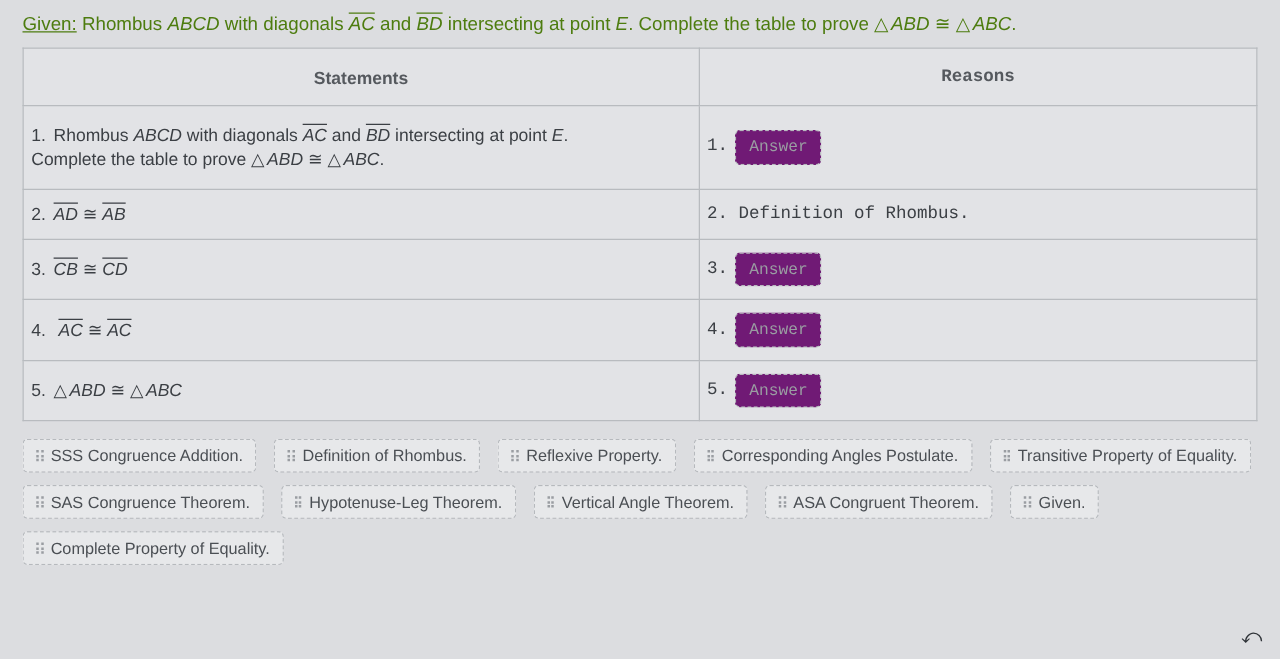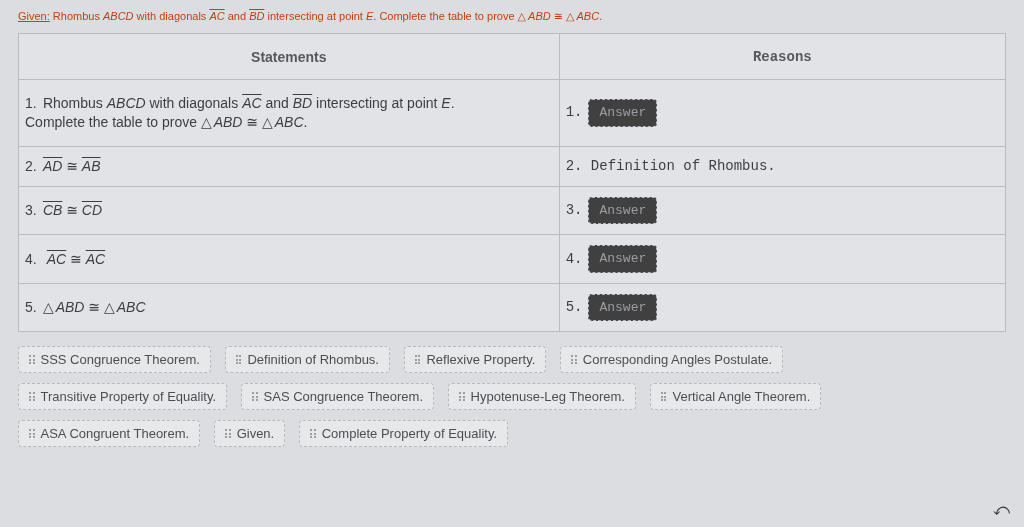--- a/index.html
+++ b/index.html
@@ -9,23 +9,23 @@
     font-family: Arial, Helvetica, sans-serif;
     background: #dcdde0;
     color: #3b3f44;
     font-size: 14px;
     overflow: hidden;
   }
   .page {
     padding: 10px 18px 8px 18px;
   }
   .given-line {
-    font-size: 11px;
+    font-size: 15px;
     margin-bottom: 10px;
-    color: #c2410c;
+    color: #4d7c0f;
   }
   .given-label { text-decoration: underline; font-weight: 500; }
   .seg { text-decoration: overline; font-style: italic; }
   .mi { font-style: italic; }
   .tri::before { content: "\25B3"; margin-right: 2px; font-style: normal;}
   table.proof {
     width: 988px;
     border-collapse: collapse;
     background: #e2e3e6;
     margin-bottom: 14px;
@@ -52,21 +52,21 @@
   .row-tall .cell { padding-top: 14px; padding-bottom: 14px; }
   .rownum { display:inline-block; min-width: 14px; }
   .ans-wrap { display:flex; align-items:center; gap:6px; }
   .answer-slot {
     display:inline-block;
     border:1px dashed #b6b9bd;
     border-radius:4px;
     padding:4px 10px;
     color:#9a9da2;
     font-size:13px;
-    background:#404040;
+    background:#701a75;
   }
   .bank {
     display:flex; flex-wrap:wrap; gap:10px 14px;
     width: 988px;
   }
   .chip {
     display:flex; align-items:center; gap:6px;
     border:1px dashed #b6b9bd;
     border-radius:4px;
     background:#e7e8ea;
@@ -185,21 +185,21 @@
   <div class="bank">
     <div class="chip">
         <span class="grip">
           <span></span>
           <span></span>
           <span></span>
           <span></span>
           <span></span>
           <span></span>
         </span>
-        <span>SSS Congruence Theorem.</span>
+        <span>SSS Congruence Addition.</span>
       </div>
     <div class="chip">
         <span class="grip">
           <span></span>
           <span></span>
           <span></span>
           <span></span>
           <span></span>
           <span></span>
         </span>

